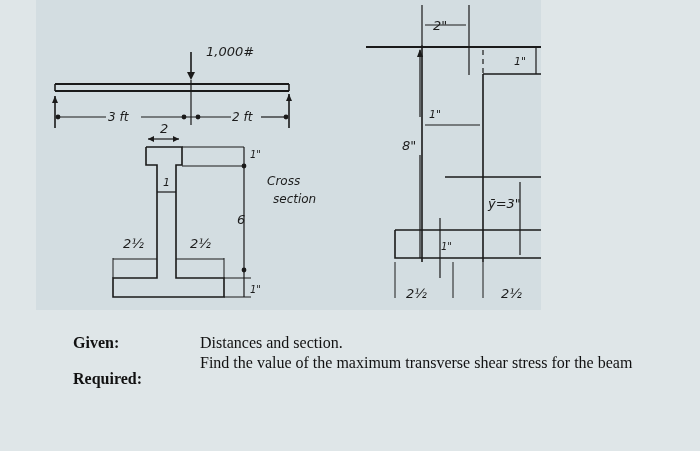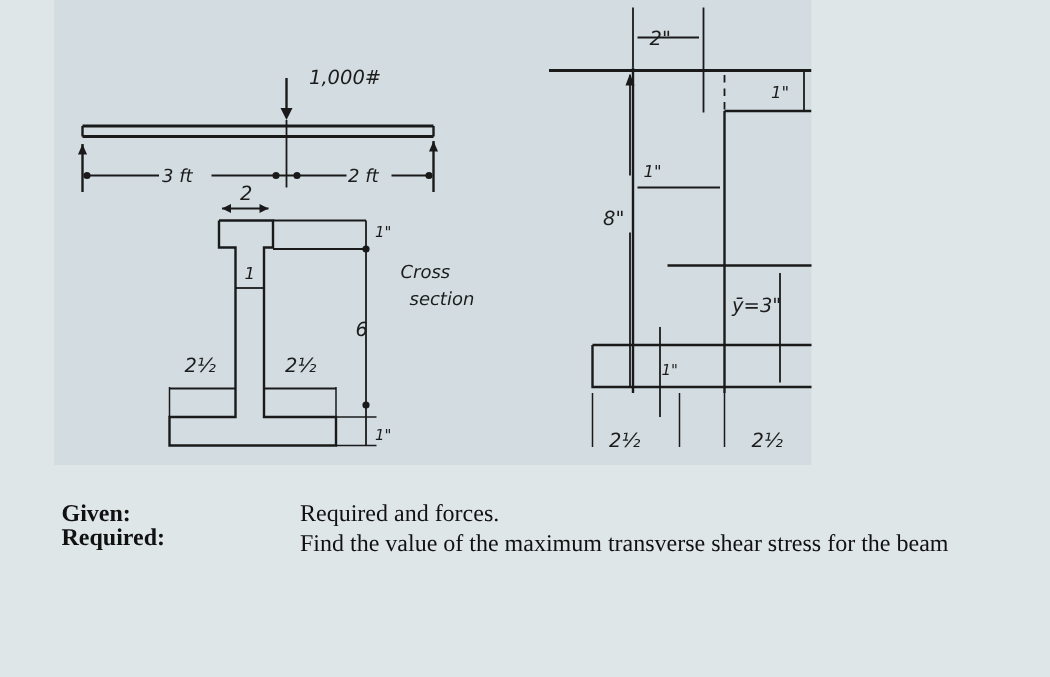--- a/index.html
+++ b/index.html
@@ -13,21 +13,21 @@
     position: absolute; left: 36px; top: 0; width: 505px; height: 310px;
     background: #d3dde1;
   }
   .figure-panel svg { position: absolute; left: 0; top: 0; }
   .svg-text { font-family: "DejaVu Sans", sans-serif; font-style: italic; fill: #1c1c1c; }
   .text-block {
     position: absolute; left: 0; top: 332px; width: 700px;
     font-size: 16px; color: #111; line-height: 21px;
   }
   .row { position: absolute; white-space: nowrap; }
-  .label { font-weight: bold; }
+  .label { font-weight: bold; margin-left: 32px; }
 </style>
 </head>
 <body>
 
 <div class="figure-panel">
   <svg width="505" height="310" viewBox="0 0 505 310">
     <g stroke="#1a1a1a" fill="none" stroke-width="1.6">
 
       <line x1="155" y1="52" x2="155" y2="78"></line>
       <polygon points="151,72 159,72 155,80" fill="#1a1a1a" stroke="none"></polygon>
@@ -126,16 +126,16 @@
     <text class="svg-text" x="366" y="150" font-size="13">8"</text>
     <text class="svg-text" x="452" y="208" font-size="13">ȳ=3"</text>
     <text class="svg-text" x="405" y="250" font-size="10">1"</text>
     <text class="svg-text" x="370" y="298" font-size="13">2½</text>
     <text class="svg-text" x="465" y="298" font-size="13">2½</text>
   </svg>
 </div>
 
 <div class="text-block">
   <div class="row label" style="left:41px; top:0;">Given:</div>
-  <div class="row" style="left:200px; top:0;">Required and forces.</div>
-  <div class="row label" style="left:41px; top:16px;">Required:</div>
+  <div class="row" style="left:200px; top:0;">Distances and section.</div>
+  <div class="row label" style="left:41px; top:36px;">Required:</div>
   <div class="row" style="left:200px; top:20px;text-align:right;">Find the value of the maximum transverse shear stress for the beam</div>
 </div>
 
 </body></html>

